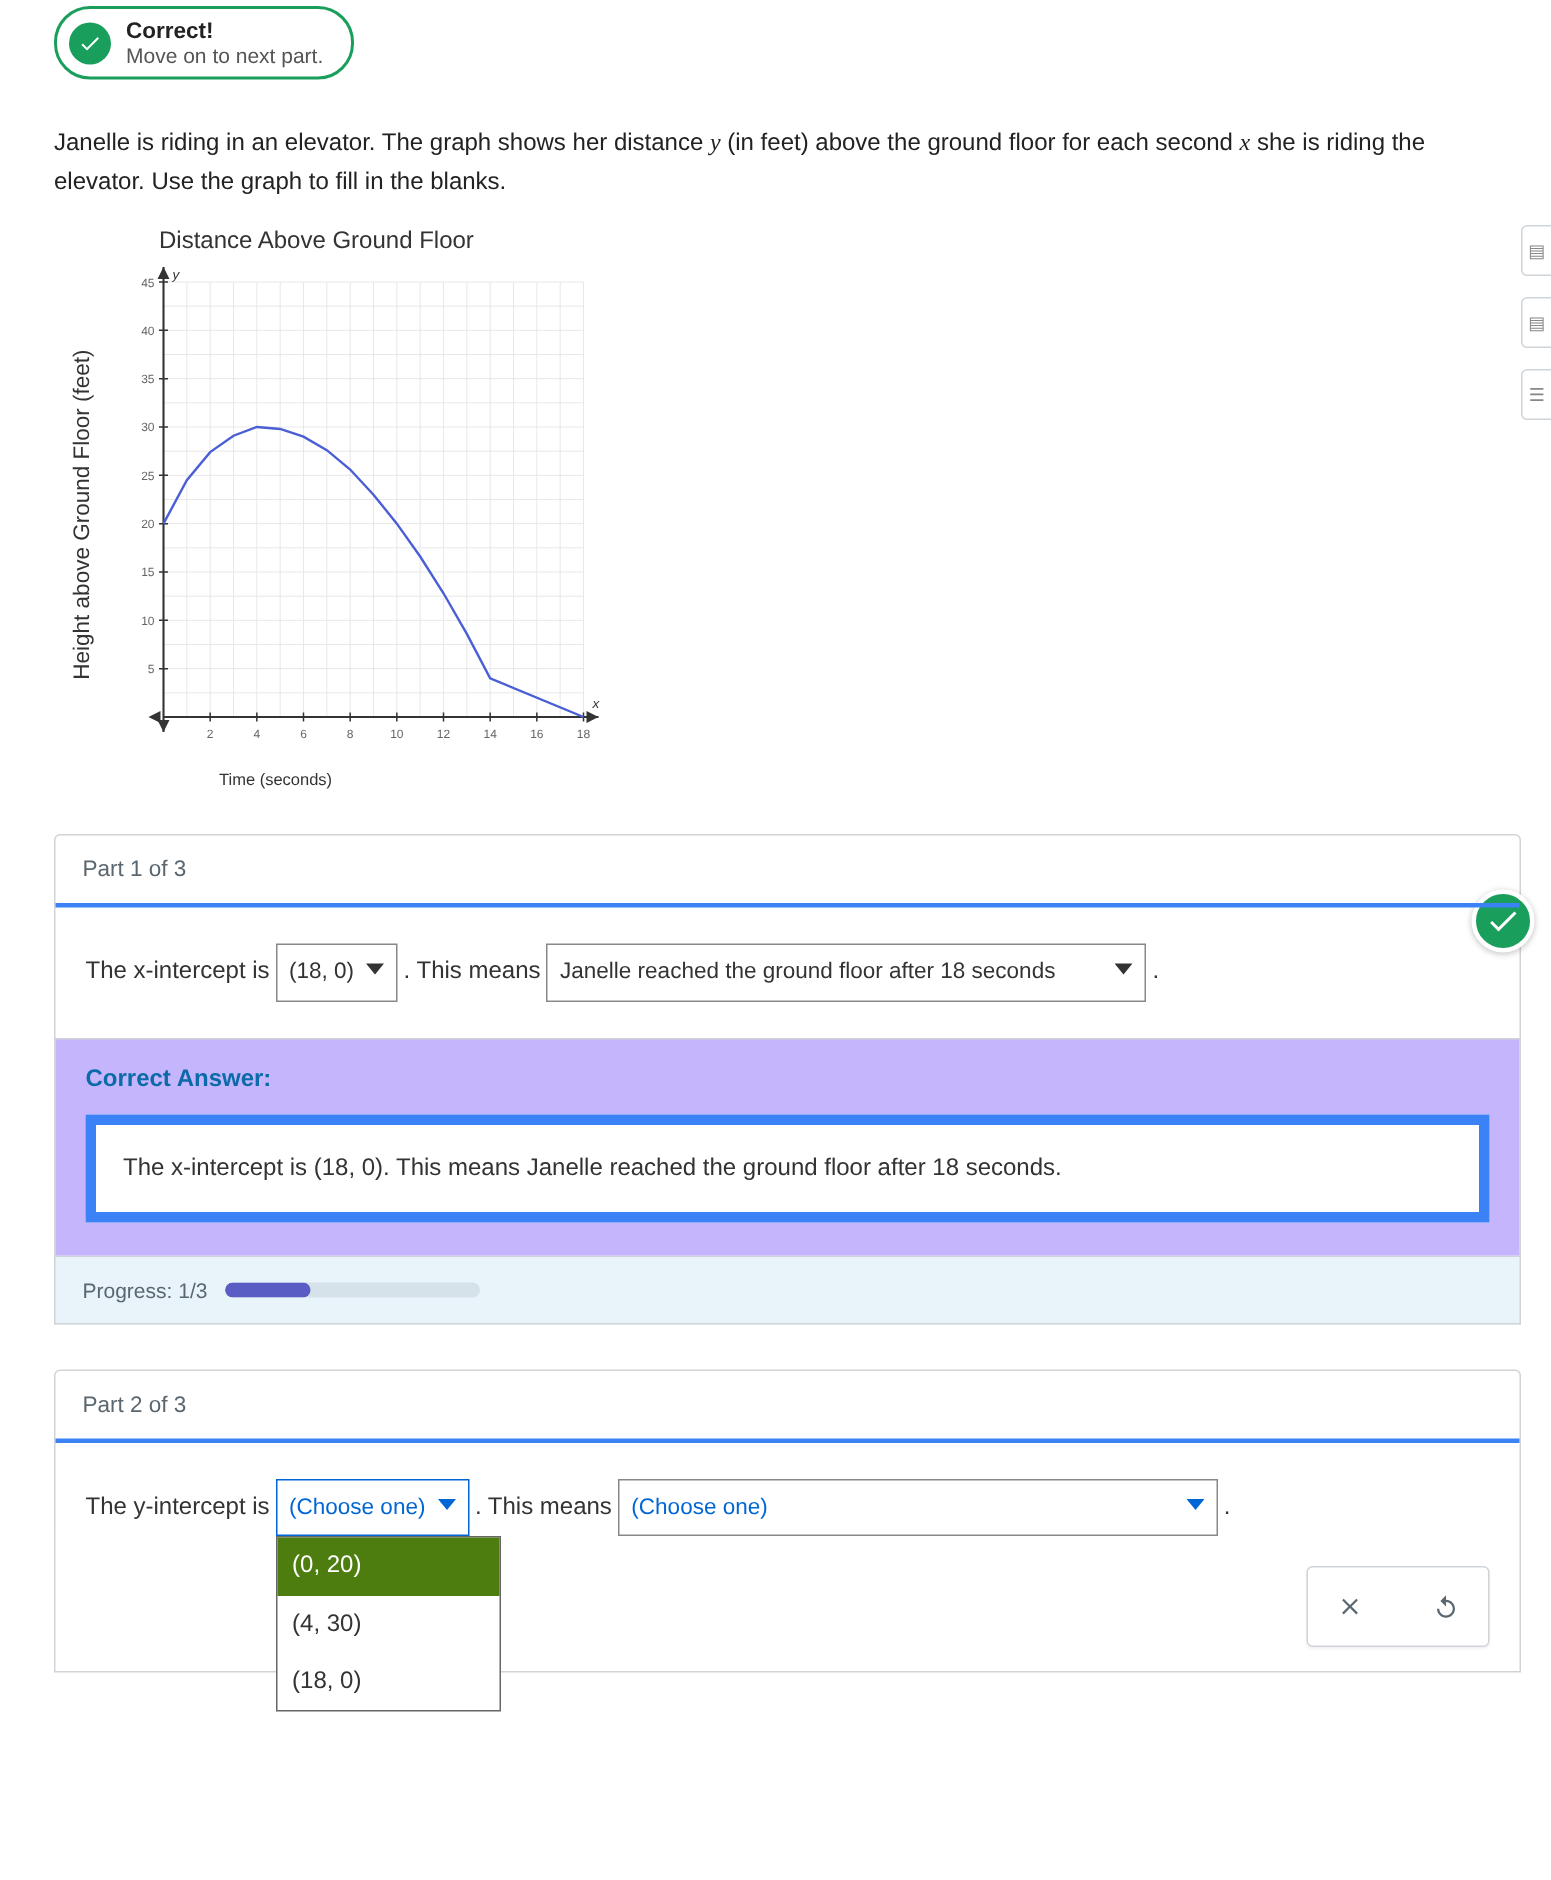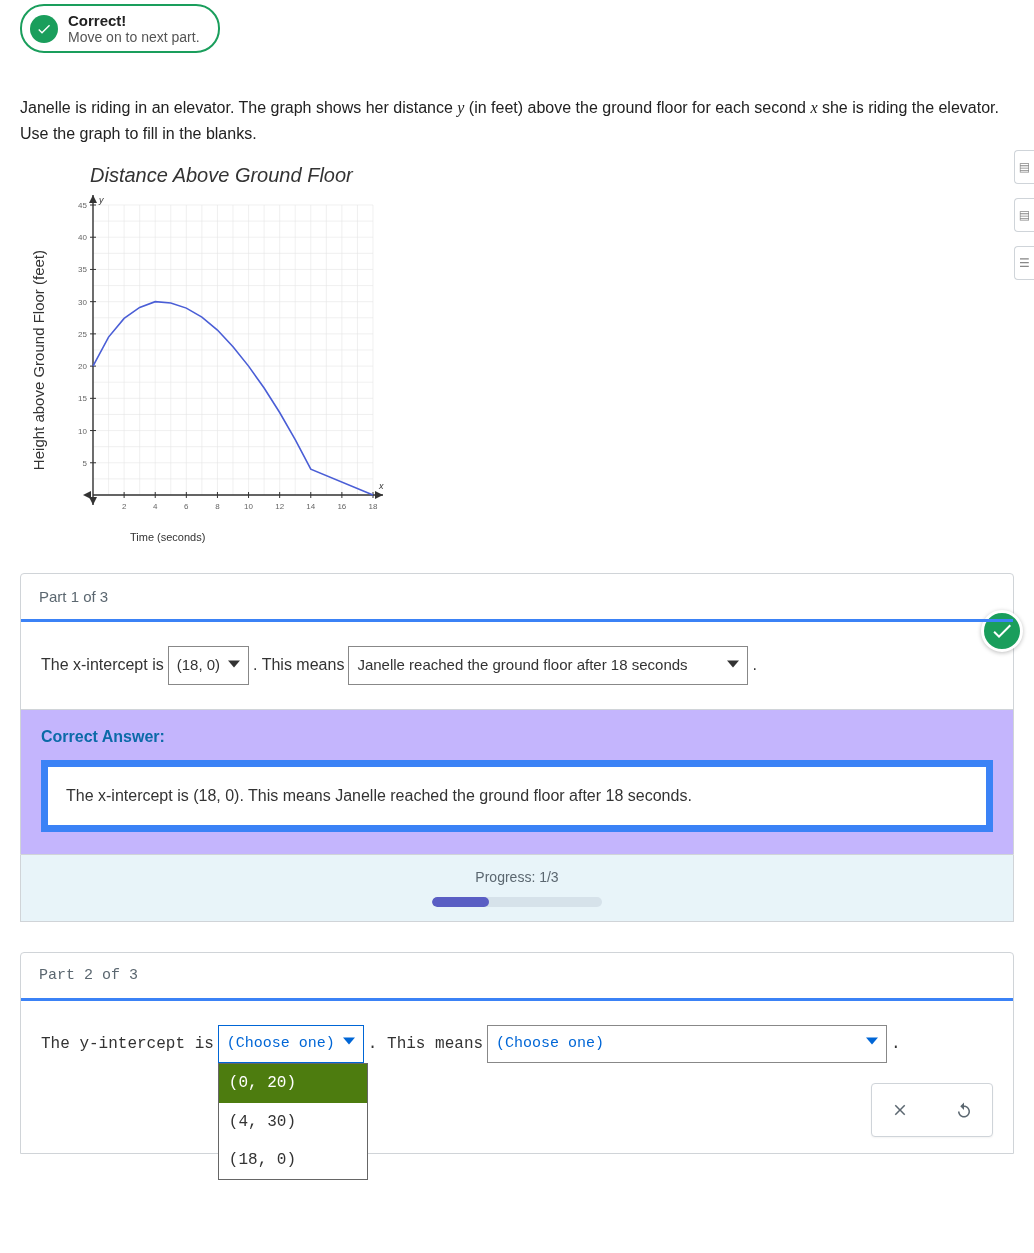--- a/index.html
+++ b/index.html
@@ -4,21 +4,21 @@
 <style>
   * { box-sizing: border-box; }
   body {
     font-family: Arial, Helvetica, sans-serif;
     margin: 0;
     padding: 0;
     background: #fff;
     color: #333;
     font-size: 15px;
   }
-  .page { padding: 0 20px 40px 20px; }
+  .page { padding: 0 20px 40px 36px; }
 
   .correct-banner {
     display: inline-flex;
     align-items: center;
     border: 2px solid #1a9e5c;
     border-radius: 24px;
     padding: 6px 18px 6px 8px;
     margin-top: 4px;
     margin-bottom: 30px;
   }
@@ -27,25 +27,25 @@
     background: #1a9e5c;
     border-radius: 50%;
     display: flex; align-items: center; justify-content: center;
     margin-right: 10px;
     flex-shrink: 0;
   }
   .correct-banner .check-badge svg { width: 16px; height: 16px; fill: #fff; }
   .correct-banner .text-col .line1 { font-weight: 700; color: #222; }
   .correct-banner .text-col .line2 { color: #555; font-size: 14px; }
 
-  .problem-text { line-height: 1.6; font-size: 16px; color: #222; margin-bottom: 18px; margin-top: 12px; }
+  .problem-text { line-height: 1.6; font-size: 16px; color: #222; margin-bottom: 18px; }
   .problem-text em.var { font-style: italic; font-family: Georgia, serif; }
 
   .chart-wrap { margin-left: 10px; }
-  .chart-title { font-size: 20px; color: #333; margin: 8px 0 8px 60px; font-style: italic; }
+  .chart-title { font-size: 16px; color: #333; margin: 8px 0 8px 60px; }
   .chart-row { display: flex; align-items: center; }
   .y-axis-label {
     writing-mode: vertical-rl; transform: rotate(180deg);
     font-size: 15px; color: #333; margin-right: 6px;
   }
   .x-axis-label { font-size: 11px; color: #333; margin-left: 100px; margin-top: 6px; }
 
   .panel {
     border: 1px solid #d0d4d8;
     border-radius: 4px 4px 0 0;
@@ -92,21 +92,21 @@
   .correct-answer-block .ans-box {
     background: #fff; border: 7px solid #3b82f6; padding: 20px 18px; font-size: 16px;
   }
 
   .progress-row {
     background: #e8f4f9;
     border: 1px solid #d0d4d8;
     border-top: none;
     padding: 14px 18px;
     font-size: 14px; color: #5b6770;
-    display: flex; align-items: center; gap: 12px; flex-direction: column;
+    display: flex; align-items: center; gap: 12px;
   }
   .progress-bar { width: 170px; height: 10px; background: #d6e2ea; border-radius: 6px; overflow: hidden; }
   .progress-fill { height: 100%; background: #5a5ec4; border-radius: 6px; }
 
   .dd-open {
     position: relative; display: inline-block; vertical-align: top;
   }
   .dd-open .dd { border-color: #0066d6; }
   .dd-menu {
     position: absolute; top: 100%; left: 0;
@@ -298,21 +298,21 @@
     </div>
   </div>
   <div class="progress-row">
     <span>Progress: 1/3</span>
     <div class="progress-bar">
       <div class="progress-fill" id="progress-fill" style="width: 33.3%;"></div>
     </div>
   </div>
 
   
-  <div class="panel" style="font-family:Liberation Mono, monospace;">
+  <div class="panel" style="">
     <div class="panel-header">Part 2 of 3</div>
     <div class="panel-body" style="padding-bottom:90px;">
       <div class="line">
         <span>The y-intercept is</span>
         <span class="dd-open">
           <span class="dd">
             <span class="placeholder">(Choose one)</span>
             <span class="caret"><svg viewBox="0 0 10 10">
                   <path d="M0 2 L5 8 L10 2 Z" fill="#0066d6"></path>
                 </svg></span>

